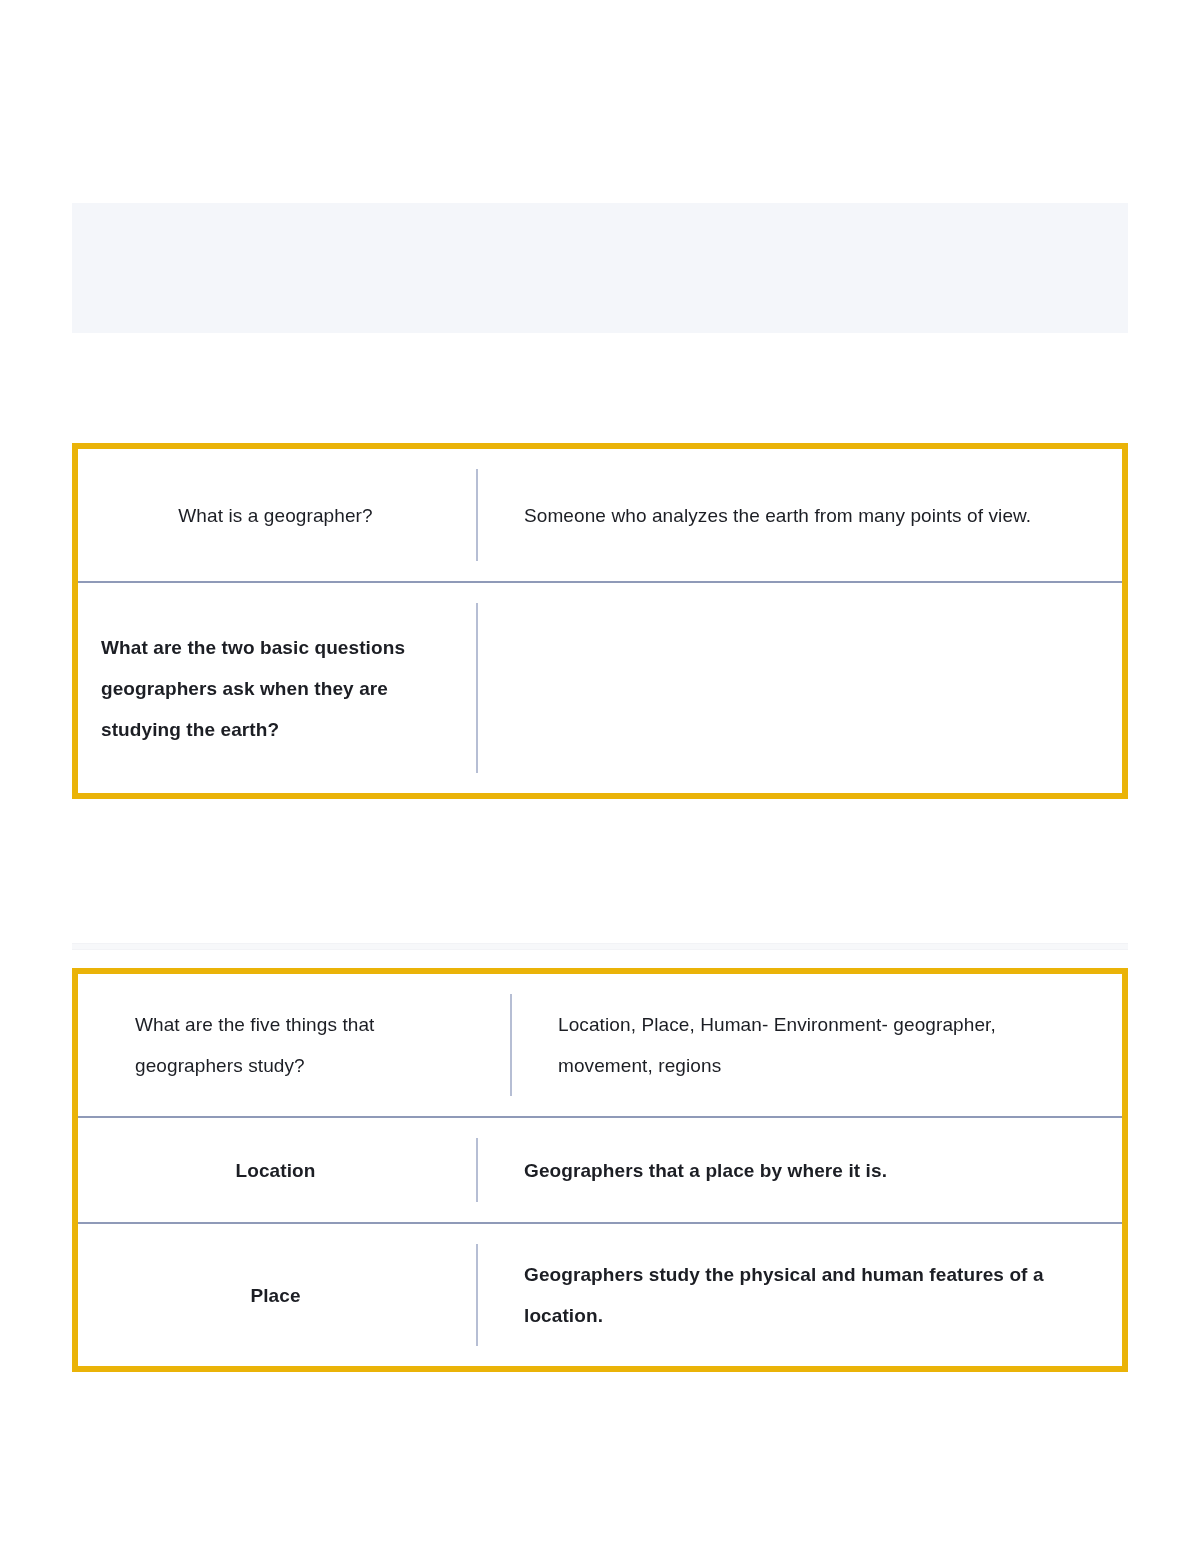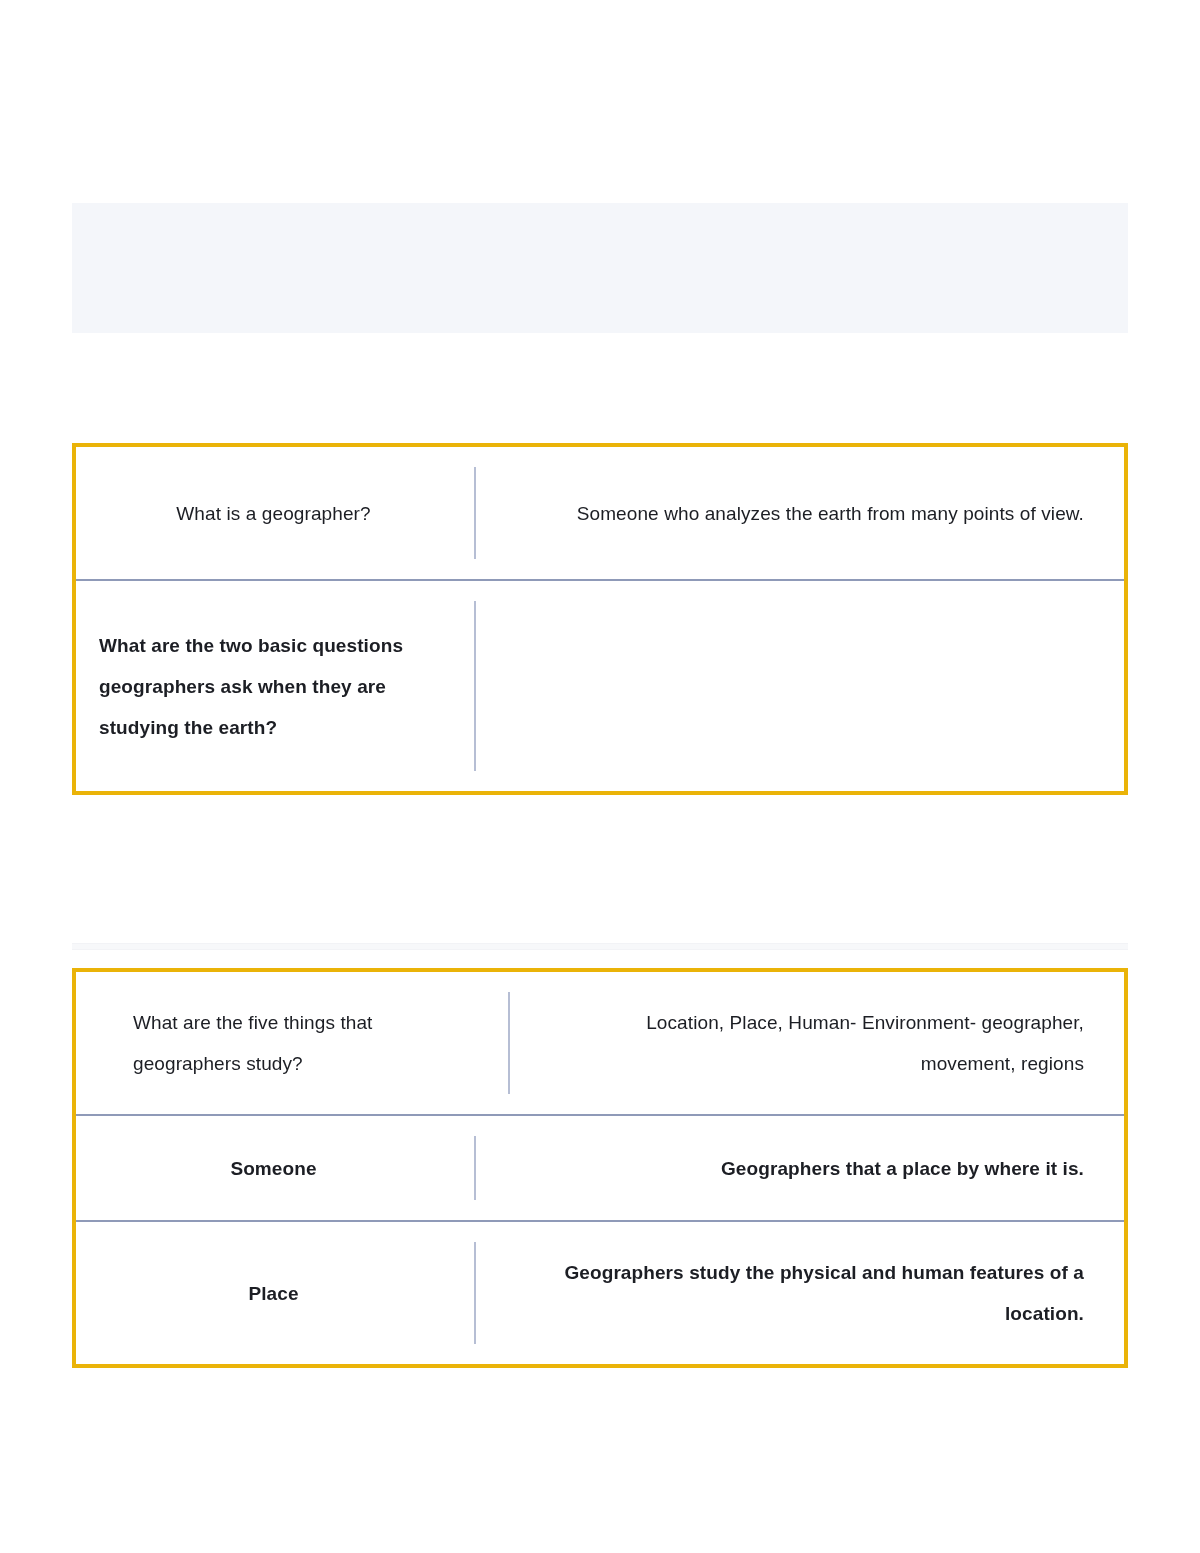--- a/index.html
+++ b/index.html
@@ -47,21 +47,21 @@
     border-top: 1px solid #f2f3f6;
     border-bottom: 1px solid #f2f3f6;
   }
 
   
   .card-table {
     position: absolute;
     left: 72px;
     width: 1056px;
     box-sizing: border-box;
-    border: 4px solid #eab308;
+    border: 6px solid #eab308;
     background: #ffffff;
   }
   #card-table-1 { top: 443px; }
   #card-table-2 { top: 968px; }
 
   .card-row {
     display: flex;
     align-items: stretch;
     box-sizing: border-box;
     position: relative;
@@ -98,21 +98,21 @@
     flex: 0 0 2px;
     width: 2px;
     background: #b6bed4;
     margin: 20px 0;
     align-self: stretch;
   }
 
   .cell-def {
     flex: 1 1 auto;
     padding: 30px 40px 30px 46px;
-    text-align: right;
+    text-align: left;
   }
 
   
   .row-h-132 { min-height: 132px; }
   .row-h-212 { min-height: 212px; }
   .row-h-128 { min-height: 128px; margin-left: 34px; }
   .row-h-106 { min-height: 106px; }
   .row-h-142 { min-height: 142px; }
 </style>
 </head>
@@ -136,21 +136,21 @@
 
   <div class="page-separator"></div>
 
   <div class="card-table" id="card-table-2">
       <div class="card-row row-h-128">
         <div class="cell cell-term">What are the five things that geographers study?</div>
         <div class="divider"></div>
         <div class="cell cell-def">Location, Place, Human- Environment- geographer, movement, regions</div>
       </div>
       <div class="card-row row-h-106">
-        <div class="cell cell-term is-centered">Someone</div>
+        <div class="cell cell-term is-centered">Location</div>
         <div class="divider"></div>
         <div class="cell cell-def">Geographers that a place by where it is.</div>
       </div>
       <div class="card-row row-h-142">
         <div class="cell cell-term is-centered">Place</div>
         <div class="divider"></div>
         <div class="cell cell-def">Geographers study the physical and human features of a location.</div>
       </div>
     </div>
 

